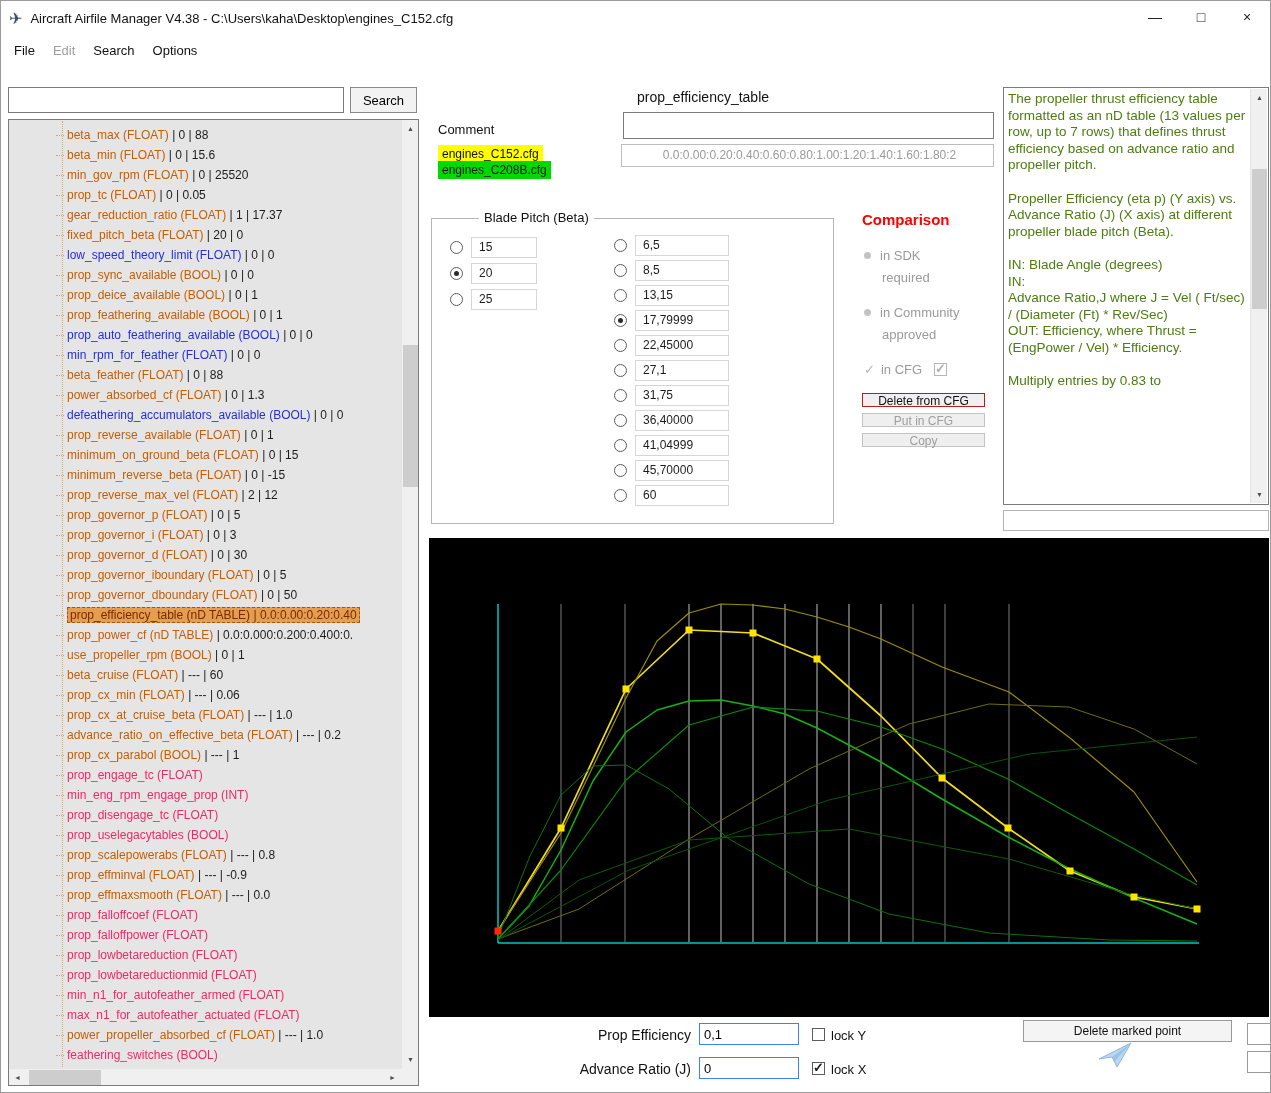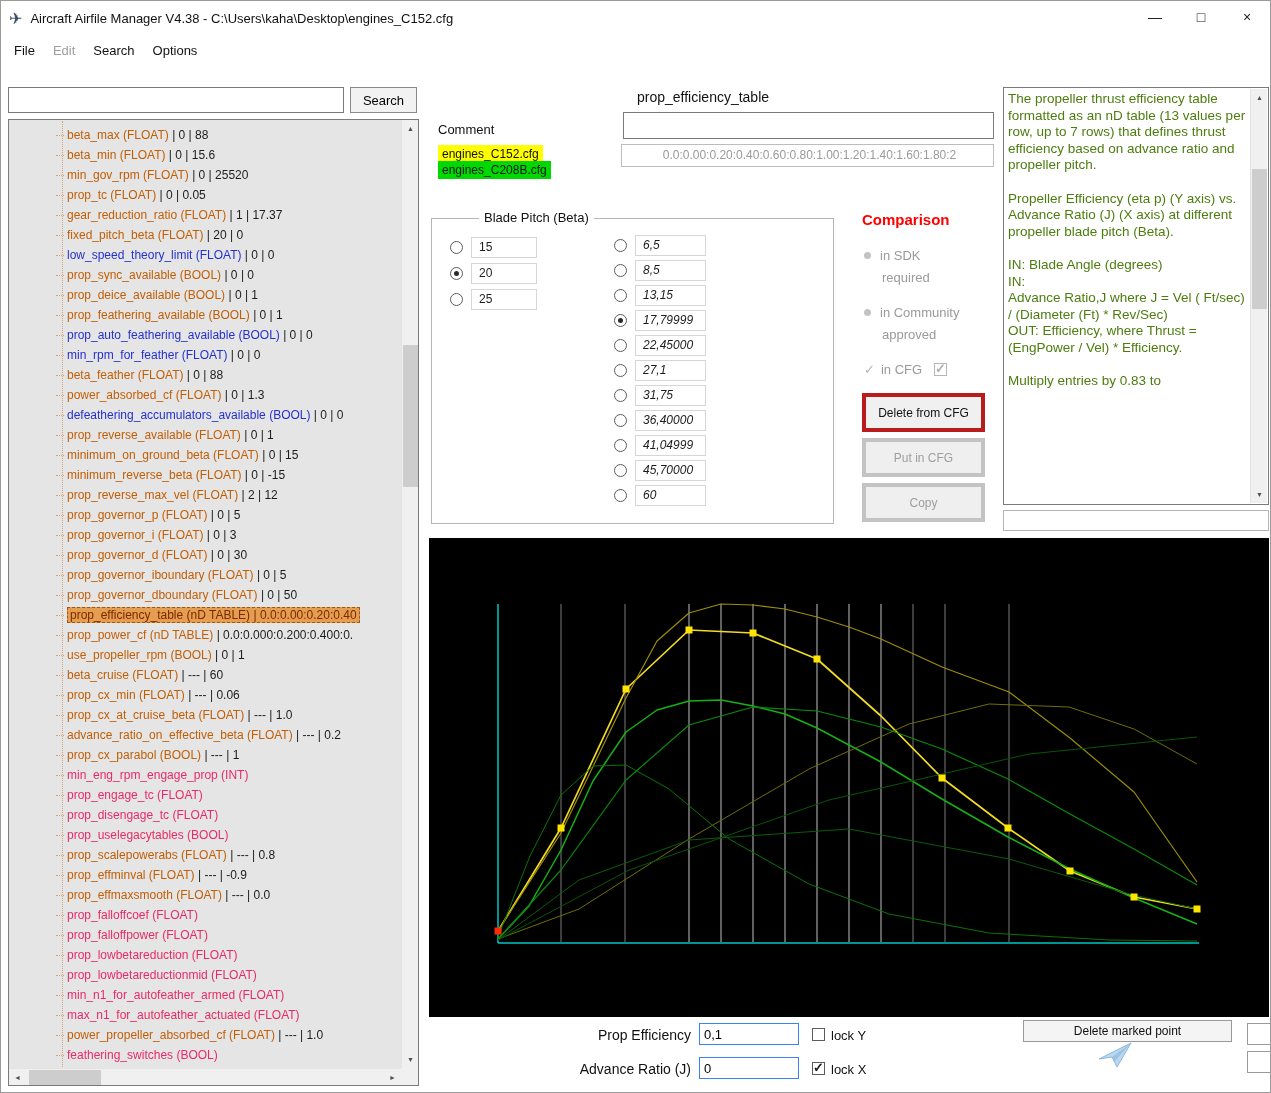--- a/index.html
+++ b/index.html
@@ -61,36 +61,36 @@
   .groupbox { position:absolute; left:430px; top:217px; width:403px; height:306px; border:1px solid #b5b5b5; }
   .groupbox-label { position:absolute; left:47px; top:-9px; background:#fff; padding:0 5px; font-size:13px; color:#111; }
   .bp-left { position:absolute; left:18px; top:18px; }
   .bp-right { position:absolute; left:182px; top:16px; }
   .radio-row { display:flex; align-items:center; margin-bottom:4px; }
   .bp-left .radio-row { margin-bottom:5px; }
   .radio { width:13px; height:13px; border:1px solid #5c5c5c; border-radius:50%; background:#fff; position:relative; flex:0 0 auto; }
   .radio.on::after { content:""; position:absolute; left:3px; top:3px; right:3px; bottom:3px; border-radius:50%; background:#2b2b2b; }
   .cell { display:inline-block; border:1px solid #d6d6d6; background:#fff; height:21px; line-height:19px; font-size:12px; color:#1c1c1c; padding-left:7px; margin-left:8px; }
   .bp-left .cell { width:66px; }
-  .bp-right .cell { width:71px;font-style:italic; }
+  .bp-right .cell { width:94px; }
 
   
   .comparison { position:absolute; left:845px; top:210px; width:152px; }
   .cmp-title { font-size:15px; font-weight:bold; color:#fd0000; margin-left:16px; }
   .cmp-row { display:flex; align-items:center; margin-top:20px; margin-left:18px; color:#9a9a9a; font-size:13px; }
   .bullet { width:7px; height:7px; border-radius:50%; background:#c3c3c3; margin-right:9px; flex:0 0 auto; }
   .cmp-sub { margin-left:36px; margin-top:7px; color:#9a9a9a; font-size:13px; }
   .check-glyph { color:#b5b5b5; font-size:13px; margin-right:6px; }
   .checkbox { width:13px; height:13px; border:1px solid #5c5c5c; background:#fff; position:relative; display:inline-block; flex:0 0 auto; }
   .checkbox.checked::after { content:"\2713"; position:absolute; left:0px; top:-3px; font-size:13px; font-weight:bold; color:#1c1c1c; }
   .checkbox.gray { border-color:#b5b5b5; }
   .checkbox.gray.checked::after { color:#b0b0b0; }
   .cfg-check { margin-left:12px; }
   .cmp-buttons { margin-top:16px; margin-left:16px; }
-  .cmp-btn { display:block; width:123px; height:39px; margin-bottom:6px; background:#f0f0f0; border:4px solid #b91c1c; font-size:12px; color:#111; font-family:"Liberation Sans",sans-serif; }
+  .cmp-btn { display:block; width:123px; height:14px; margin-bottom:6px; background:#f0f0f0; border:1px solid #b91c1c; font-size:12px; color:#111; font-family:"Liberation Sans",sans-serif; }
   .cmp-btn:disabled { color:#9e9e9e; border-color:#c3c3c3; background:#efefef; }
 
   
   .help-box { position:absolute; left:1002px; top:86px; width:266px; height:418px; border:1px solid #7a7a7a; background:#fff; }
   .help-text { position:absolute; left:4px; top:3px; right:20px; bottom:2px; overflow:hidden; font-size:13.5px; line-height:1.23; color:#4d7c0f; white-space:pre-wrap; }
   .help-extra { position:absolute; left:1002px; top:509px; width:266px; height:21px; border:1px solid #b5b5b5; background:#fff; }
 
   
   .chart-box { position:absolute; left:428px; top:537px; width:840px; height:479px; background:#000; }
 
@@ -166,22 +166,22 @@
         <div class="tree-item c-orange"><span class="dash"></span><span><span class="ti-name">prop_governor_iboundary (FLOAT)  </span><span class="ti-val">| 0 | 5</span></span></div>
         <div class="tree-item c-orange"><span class="dash"></span><span><span class="ti-name">prop_governor_dboundary (FLOAT)  </span><span class="ti-val">| 0 | 50</span></span></div>
         <div class="tree-item c-orange selected"><span class="dash"></span><span class="hl"><span class="ti-name">prop_efficiency_table (nD TABLE)  </span><span class="ti-val">| 0.0:0.00:0.20:0.40</span></span></div>
         <div class="tree-item c-orange"><span class="dash"></span><span><span class="ti-name">prop_power_cf (nD TABLE)  </span><span class="ti-val">| 0.0:0.000:0.200:0.400:0.</span></span></div>
         <div class="tree-item c-orange"><span class="dash"></span><span><span class="ti-name">use_propeller_rpm (BOOL)  </span><span class="ti-val">| 0 | 1</span></span></div>
         <div class="tree-item c-orange"><span class="dash"></span><span><span class="ti-name">beta_cruise (FLOAT)  </span><span class="ti-val">| --- | 60</span></span></div>
         <div class="tree-item c-orange"><span class="dash"></span><span><span class="ti-name">prop_cx_min (FLOAT)  </span><span class="ti-val">| --- | 0.06</span></span></div>
         <div class="tree-item c-orange"><span class="dash"></span><span><span class="ti-name">prop_cx_at_cruise_beta (FLOAT)  </span><span class="ti-val">| --- | 1.0</span></span></div>
         <div class="tree-item c-orange"><span class="dash"></span><span><span class="ti-name">advance_ratio_on_effective_beta (FLOAT)  </span><span class="ti-val">| --- | 0.2</span></span></div>
         <div class="tree-item c-orange"><span class="dash"></span><span><span class="ti-name">prop_cx_parabol (BOOL)  </span><span class="ti-val">| --- | 1</span></span></div>
+        <div class="tree-item c-red"><span class="dash"></span><span><span class="ti-name">prop_engage_tc (FLOAT)  </span><span class="ti-val"></span></span></div>
         <div class="tree-item c-red"><span class="dash"></span><span><span class="ti-name">min_eng_rpm_engage_prop (INT)  </span><span class="ti-val"></span></span></div>
-        <div class="tree-item c-red"><span class="dash"></span><span><span class="ti-name">prop_engage_tc (FLOAT)  </span><span class="ti-val"></span></span></div>
         <div class="tree-item c-red"><span class="dash"></span><span><span class="ti-name">prop_disengage_tc (FLOAT)  </span><span class="ti-val"></span></span></div>
         <div class="tree-item c-red"><span class="dash"></span><span><span class="ti-name">prop_uselegacytables (BOOL)  </span><span class="ti-val"></span></span></div>
         <div class="tree-item c-orange"><span class="dash"></span><span><span class="ti-name">prop_scalepowerabs (FLOAT)  </span><span class="ti-val">| --- | 0.8</span></span></div>
         <div class="tree-item c-orange"><span class="dash"></span><span><span class="ti-name">prop_effminval (FLOAT)  </span><span class="ti-val">| --- | -0.9</span></span></div>
         <div class="tree-item c-orange"><span class="dash"></span><span><span class="ti-name">prop_effmaxsmooth (FLOAT)  </span><span class="ti-val">| --- | 0.0</span></span></div>
         <div class="tree-item c-red"><span class="dash"></span><span><span class="ti-name">prop_falloffcoef (FLOAT)  </span><span class="ti-val"></span></span></div>
         <div class="tree-item c-red"><span class="dash"></span><span><span class="ti-name">prop_falloffpower (FLOAT)  </span><span class="ti-val"></span></span></div>
         <div class="tree-item c-red"><span class="dash"></span><span><span class="ti-name">prop_lowbetareduction (FLOAT)  </span><span class="ti-val"></span></span></div>
         <div class="tree-item c-red"><span class="dash"></span><span><span class="ti-name">prop_lowbetareductionmid (FLOAT)  </span><span class="ti-val"></span></span></div>
         <div class="tree-item c-red"><span class="dash"></span><span><span class="ti-name">min_n1_for_autofeather_armed (FLOAT)  </span><span class="ti-val"></span></span></div>

